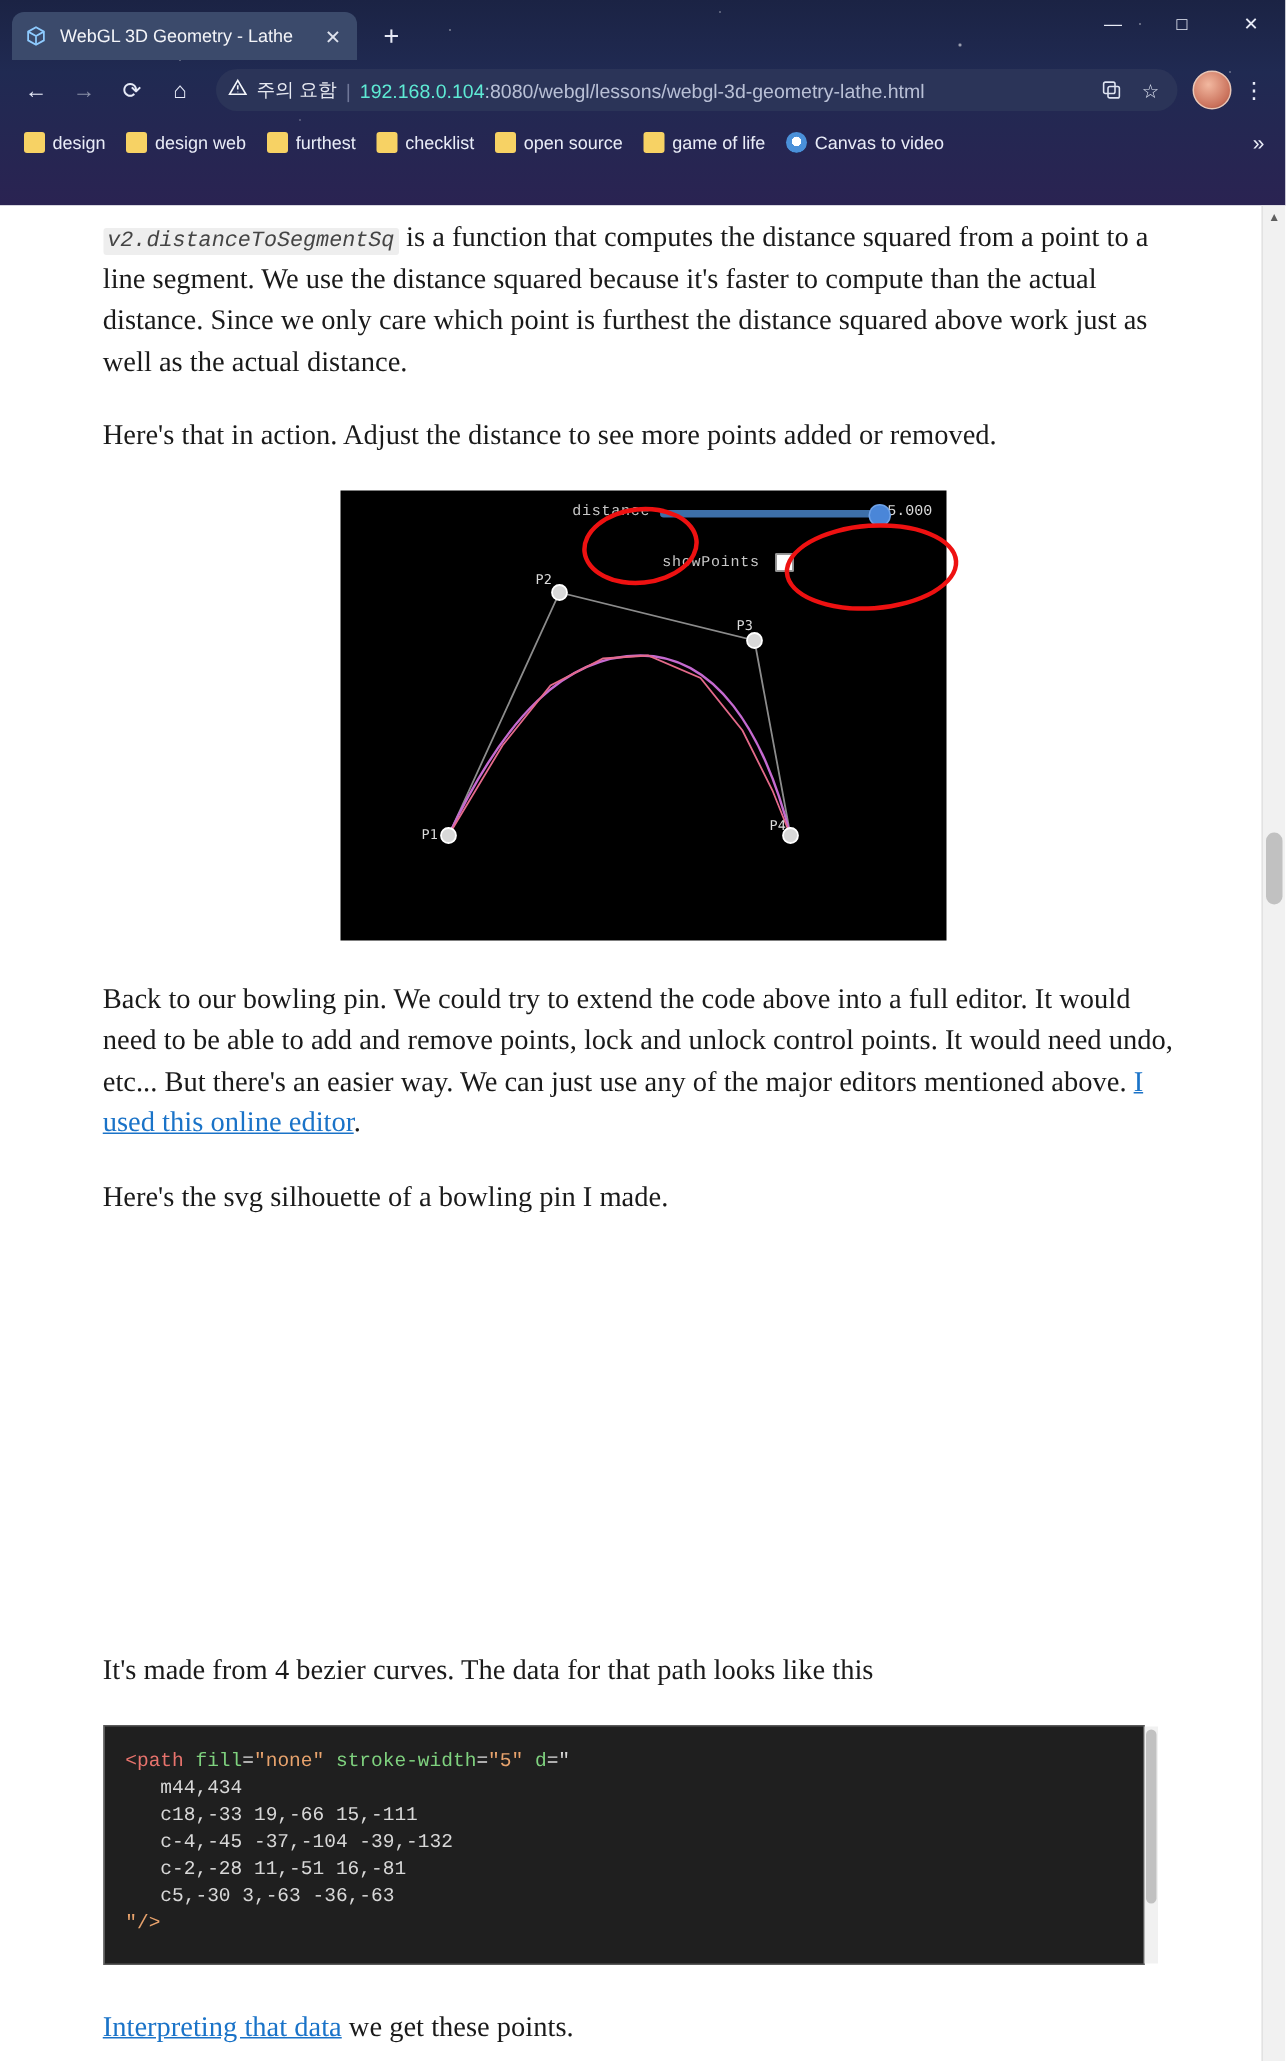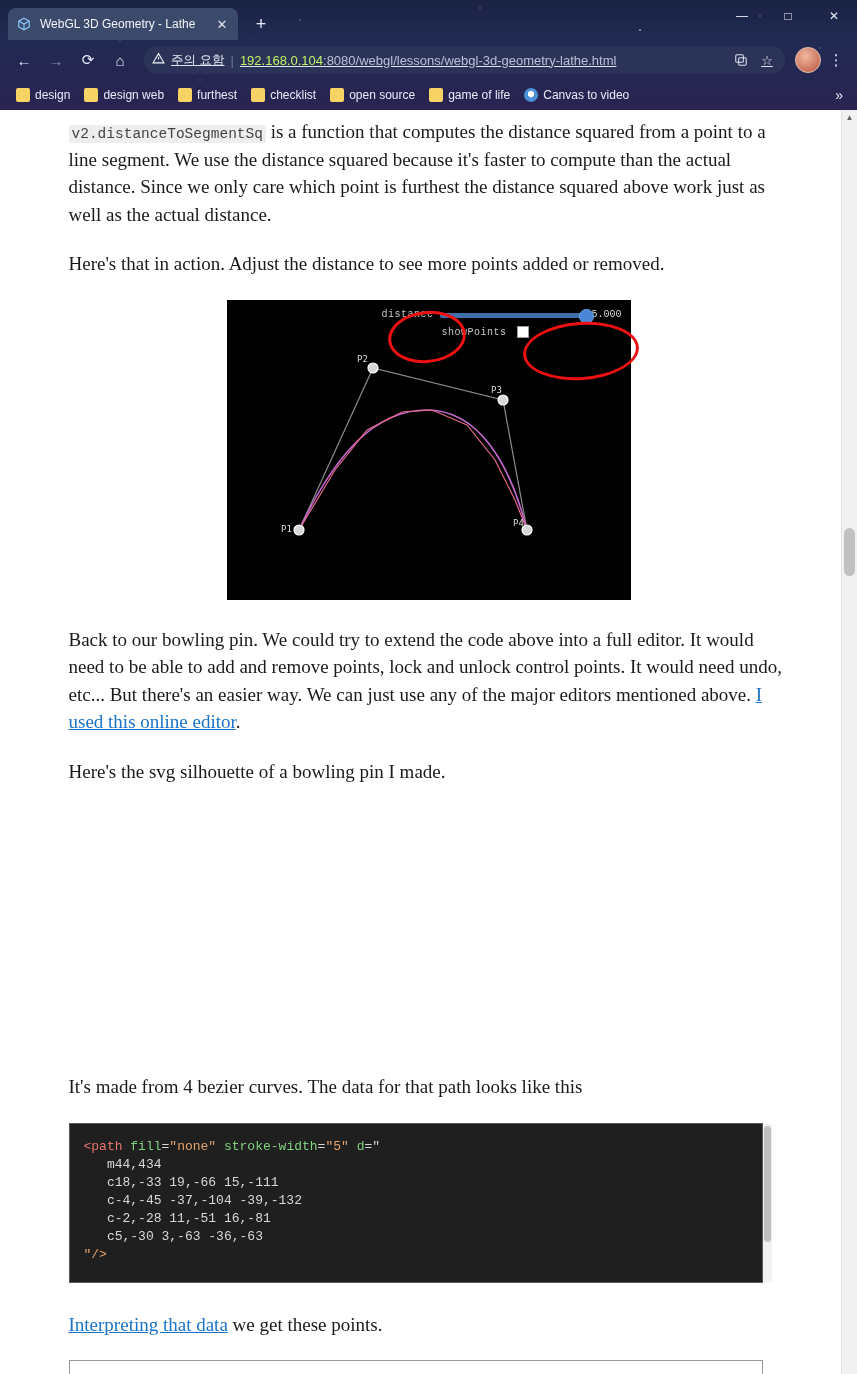--- a/index.html
+++ b/index.html
@@ -15,21 +15,21 @@
   }
 
   
   .browser {
     width: 857px;
     height: 1374px;
     position: relative;
     background: #ffffff;
   }
   .chrome-top {
-    height: 110px;
+    height: 137px;
     background: linear-gradient(180deg, #1b2344 0%, #202a52 35%, #2a2352 100%);
     position: relative;
     overflow: hidden;
   }
   .chrome-top::before {
     content: "";
     position: absolute;
     top: 0; left: 0; right: 0; bottom: 0;
     background:
       radial-gradient(1px 1px at 40px 12px, rgba(255,255,255,0.7), transparent),
@@ -134,33 +134,32 @@
     margin: 0 6px;
     background: #2b3458;
     border-radius: 14px;
     display: flex;
     align-items: center;
     padding: 0 8px;
     gap: 6px;
     color: #dfe4f2;
     font-size: 13px;
     min-width: 0;
-    text-decoration: underline;
   }
   .warn-icon { color: #f1f3f9; font-size: 12px; }
   .warn-text { color: #e8eaf2; font-size: 12.5px; white-space: nowrap; }
   .omni-sep { color: #6f7798; }
   .url {
     flex: 1 1 auto;
     white-space: nowrap;
     overflow: hidden;
     text-overflow: ellipsis;
     font-size: 13px;
   }
-  .url .host { color: #bef264; }
+  .url .host { color: #5eead4; }
   .url .rest { color: #b9c0d6; }
   .omni-icon {
     width: 20px; height: 20px;
     display: flex; align-items: center; justify-content: center;
     color: #dfe4f2;
     font-size: 13px;
   }
   .avatar {
     width: 24px; height: 24px;
     border-radius: 50%;
@@ -241,20 +240,21 @@
     margin: 0 0 22px 0;
   }
   .content p:first-child { margin-top: 0; }
   code.inline {
     font-family: "Liberation Mono", monospace;
     font-size: 14.5px;
     background: #eeeeee;
     color: #444;
     padding: 1px 3px;
     border-radius: 2px;
+    font-style: italic;
   }
   a.link {
     color: #1a73c8;
     text-decoration: underline;
   }
 
   
   .demo {
     width: 404px;
     height: 300px;
@@ -293,21 +293,21 @@
     border-radius: 50%;
     background: #4a86d8;
     border: 1px solid #6ea2e8;
   }
   .slider-value { width: 34px; text-align: right; color: #d8d8d8; }
   .checkbox-row {
     display: flex;
     align-items: flex-start;
     gap: 10px;
     height: 16px;
-    margin-top: 2px;
+    margin-top: 18px;
     padding-left: 60px;
   }
   .chk-label { color: #c8c8c8; letter-spacing: 0.5px; }
   .chk-box {
     width: 10px; height: 10px;
     background: #ffffff;
     border: 1px solid #999;
   }
   .annot {
     position: absolute;

